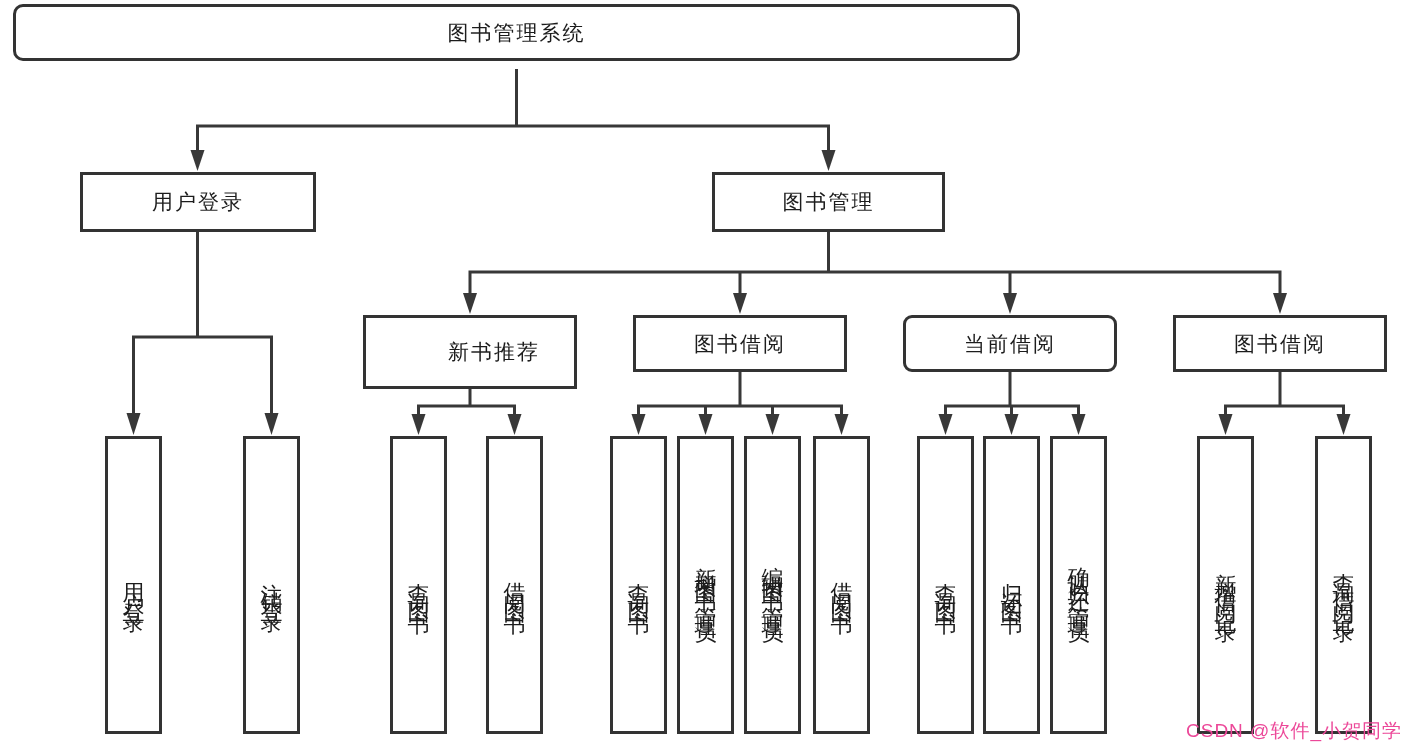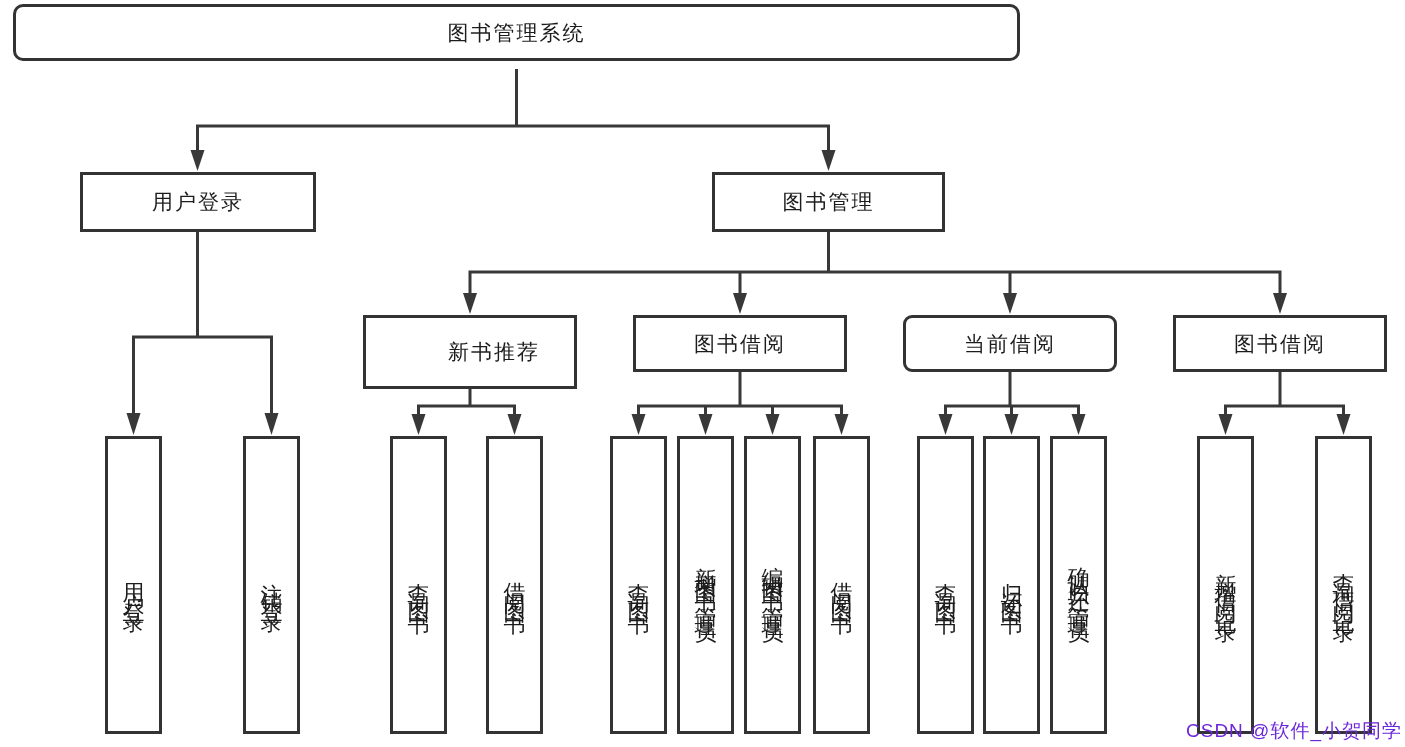--- a/index.html
+++ b/index.html
@@ -51,21 +51,21 @@
     position:absolute;
     left:0;top:0;
     width:1405px;height:747px;
     pointer-events:none;
   }
   .watermark{
     position:absolute;
     left:1186px;
     top:718px;
     font-size:19px;
-    color:#6d28d9;
+    color:#ec4899;
     letter-spacing:1px;
     white-space:nowrap;
     z-index:6;
   }
 </style>
 </head>
 <body>
 
 <div class="canvas">
 

